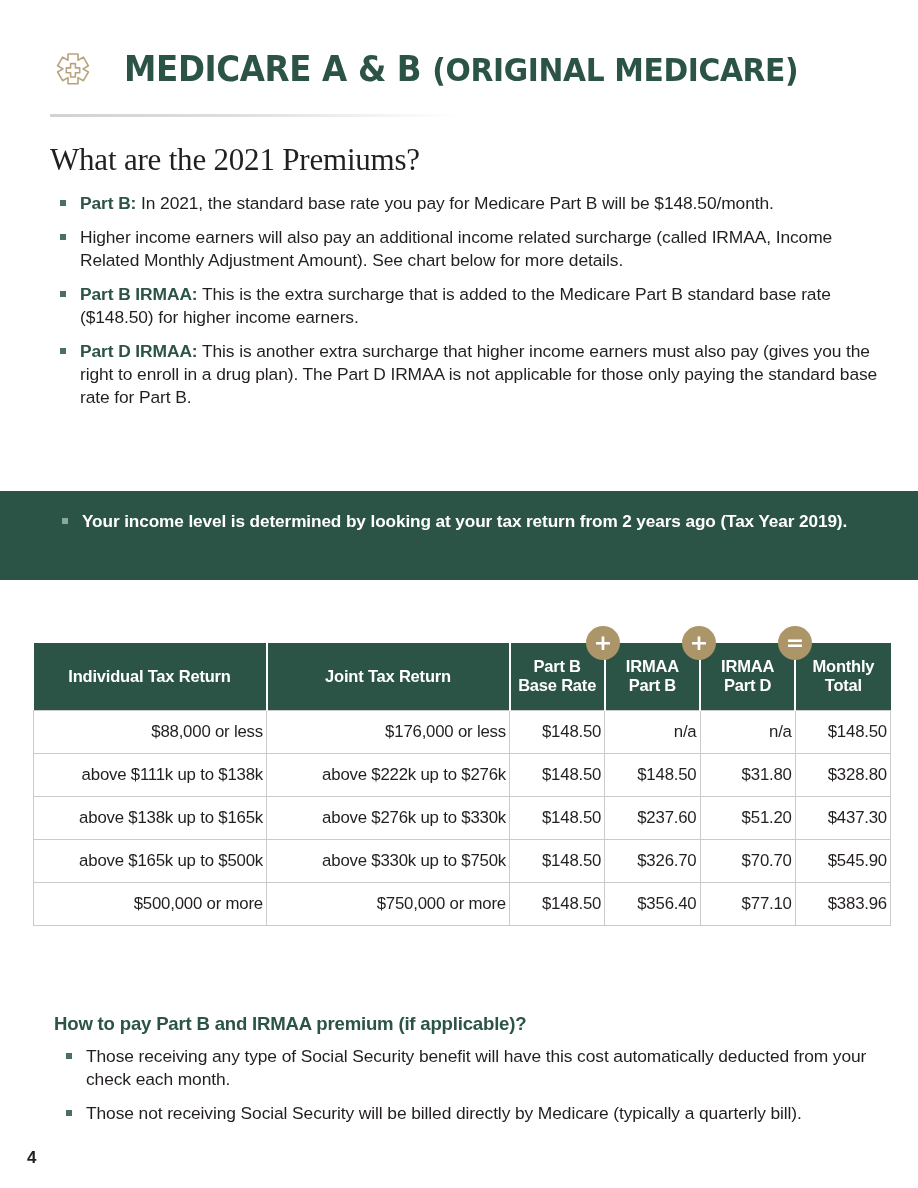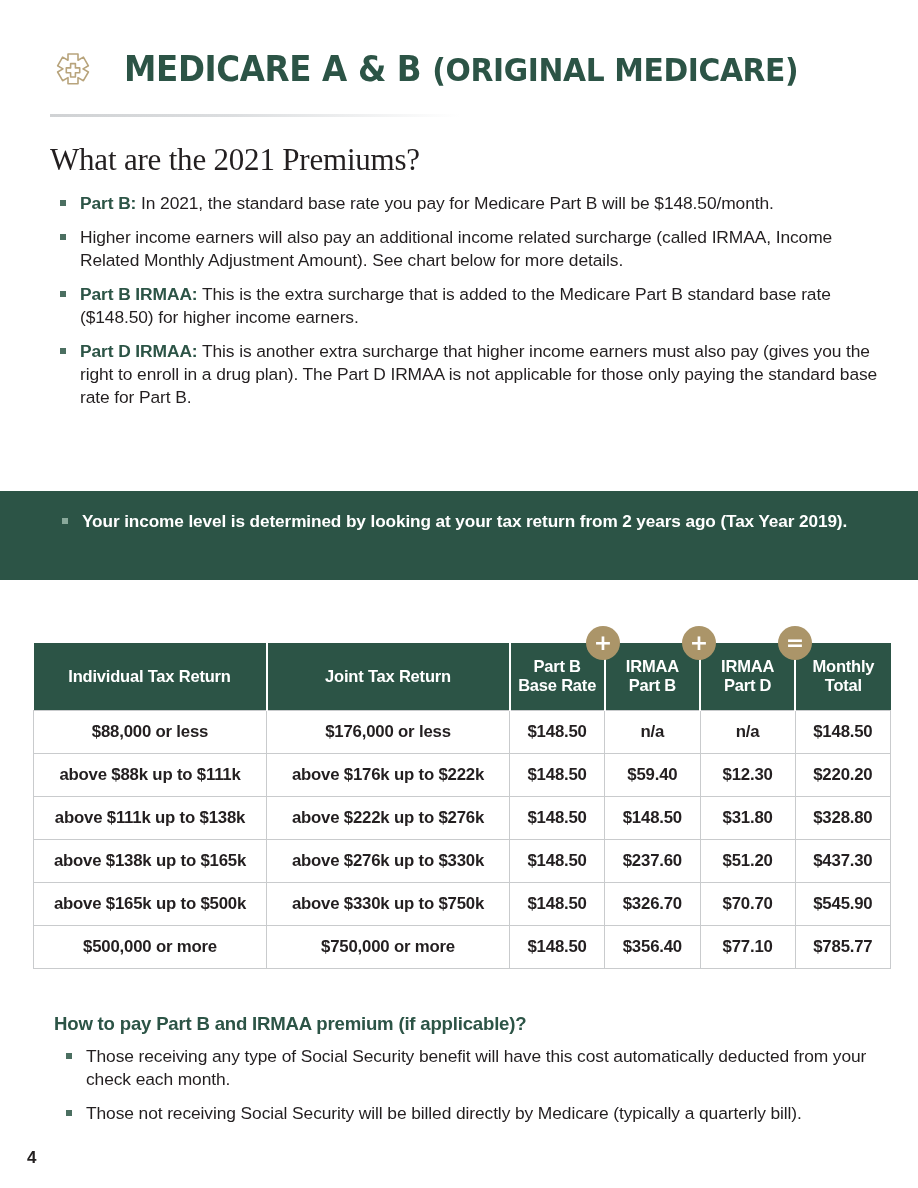--- a/index.html
+++ b/index.html
@@ -145,27 +145,26 @@
     font-weight: bold;
     text-align: center;
     padding: 14px 4px;
     line-height: 1.18;
     border-right: 2px solid #ffffff;
     letter-spacing: -0.2px;
   }
   table.irmaa thead th:last-child { border-right: none; }
   table.irmaa tbody td {
     border: 1px solid #c9cbcd;
-    text-align: center;
+    text-align: right;
     font-size: 16.8px;
     color: #231f20;
     padding: 11px 3px;
     background: #ffffff;
     letter-spacing: -0.2px;
-    font-weight: bold;
   }
   .col-ind   { width: 233px; }
   .col-joint { width: 243px; }
   .col-num   { width: 95.25px; }
 
   
   .badges {
     position: absolute;
     left: 0;
     top: 0;
@@ -323,28 +322,20 @@
     <tbody>
       <tr>
         <td>$88,000 or less</td>
         <td>$176,000 or less</td>
         <td>$148.50</td>
         <td>n/a</td>
         <td>n/a</td>
         <td>$148.50</td>
       </tr>
       <tr>
-        <td>above $88k up to $111k</td>
-        <td>above $176k up to $222k</td>
-        <td>$148.50</td>
-        <td>$59.40</td>
-        <td>$12.30</td>
-        <td>$220.20</td>
-      </tr>
-      <tr>
         <td>above $111k up to $138k</td>
         <td>above $222k up to $276k</td>
         <td>$148.50</td>
         <td>$148.50</td>
         <td>$31.80</td>
         <td>$328.80</td>
       </tr>
       <tr>
         <td>above $138k up to $165k</td>
         <td>above $276k up to $330k</td>
@@ -360,21 +351,21 @@
         <td>$326.70</td>
         <td>$70.70</td>
         <td>$545.90</td>
       </tr>
       <tr>
         <td>$500,000 or more</td>
         <td>$750,000 or more</td>
         <td>$148.50</td>
         <td>$356.40</td>
         <td>$77.10</td>
-        <td>$785.77</td>
+        <td>$383.96</td>
       </tr>
     </tbody>
   </table>
 </div>
 
 <div class="footer-block">
   <h3 class="footer-heading">How to pay Part B and IRMAA premium (if applicable)?</h3>
   <ul>
     <li>Those receiving any type of Social Security benefit will have this cost automatically deducted from your check each month.</li>
     <li>Those not receiving Social Security will be billed directly by Medicare (typically a quarterly bill).</li>

